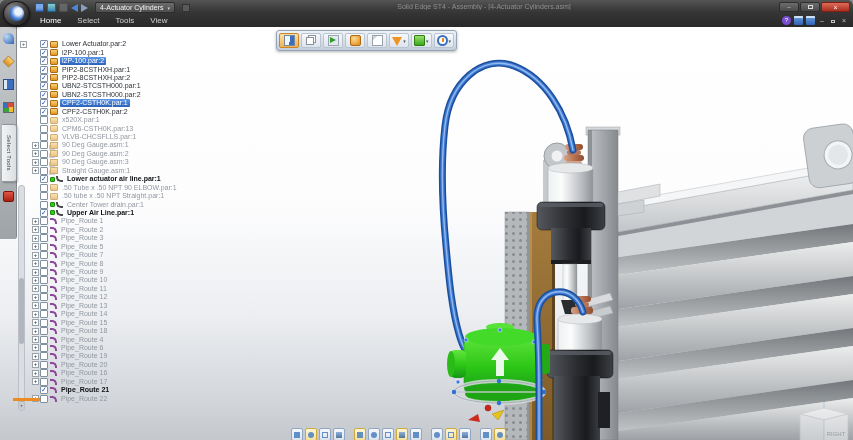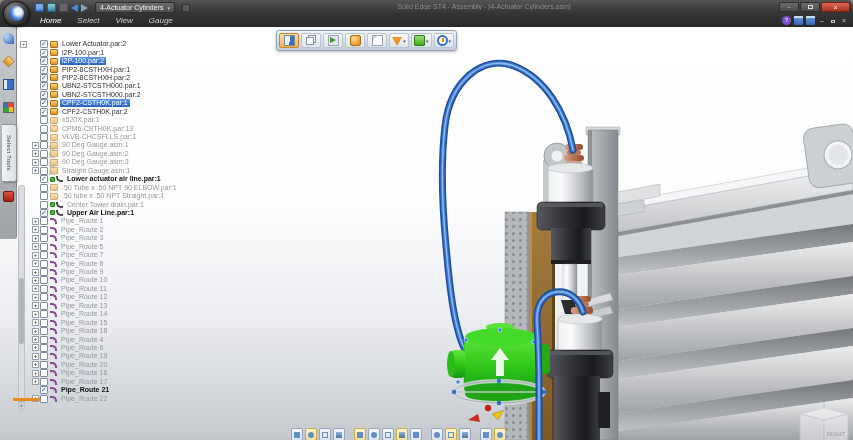--- a/index.html
+++ b/index.html
@@ -22,21 +22,21 @@
   .caret{font-size:5px;color:#ccc;}
   .qat-extra{width:8px;height:8px;background:#5a5a5a;border:1px solid #333;margin-left:4px;}
   .title-text{position:absolute;left:210px;right:95px;top:3px;text-align:center;font-size:7px;color:#8f8f8f;white-space:nowrap;overflow:hidden;}
   .winctl{position:absolute;right:3px;top:2px;display:flex;gap:1px;z-index:35;}
   .wbtn{width:20px;height:10px;background:linear-gradient(180deg,#6d6d6d,#494949);border:1px solid #2e2e2e;border-radius:2px;color:#ddd;font-size:6px;line-height:8px;text-align:center;}
   .wbtn .restore-glyph{display:inline-block;width:5px;height:4px;border:1px solid #ddd;margin-top:2px;}
   .wbtn.close{width:29px;background:linear-gradient(180deg,#e06a58,#a92f20);border-color:#7c2014;color:#fff;font-size:7px;line-height:9px;}
 
   
   .tabsrow{position:absolute;left:0;top:14px;width:853px;height:13px;background:linear-gradient(180deg,#343434,#292929);z-index:25;}
-  .tabs{position:absolute;left:40px;top:0;height:13px;display:flex;gap:16px;align-items:center;font-style:italic;}
+  .tabs{position:absolute;left:40px;top:0;height:13px;display:flex;gap:16px;align-items:center;}
   .rtab{font-size:8px;color:#cfcfcf;cursor:default;}
   .rtab.active{color:#fff;}
   .ribbon-right{position:absolute;right:5px;top:1px;height:11px;display:flex;gap:3px;align-items:center;}
   .ri{display:inline-block;}
   .ri.help{width:9px;height:9px;border-radius:50%;background:#7a4fd0;color:#fff;font-size:6px;line-height:9px;text-align:center;}
   .ri.blue{width:9px;height:9px;background:linear-gradient(180deg,#6aa0e0,#2f62b4);border-radius:1px;box-shadow:inset 0 2px 0 #cfe0f4;}
   .dwb{color:#c4c4c4;font-size:7px;line-height:10px;width:8px;text-align:center;}
   .dwb .restore-glyph{display:inline-block;width:4px;height:3px;border:1px solid #c4c4c4;}
 
   
@@ -134,22 +134,22 @@
       <span class="wbtn" data-name="minimize-button">–</span>
       <span class="wbtn" data-name="maximize-button"><span class="restore-glyph" data-name="maximize-icon"></span></span>
       <span class="wbtn close" data-name="close-button">×</span>
     </div>
   </div>
 
   <div class="tabsrow" data-name="ribbon-tab-row">
     <div class="tabs" data-name="ribbon-tab-strip">
         <span class="rtab active" data-name="tab-home">Home</span>
         <span class="rtab" data-name="tab-inspect">Select</span>
-        <span class="rtab" data-name="tab-tools">View</span>
-        <span class="rtab" data-name="tab-view">Gauge</span>
+        <span class="rtab" data-name="tab-tools">Tools</span>
+        <span class="rtab" data-name="tab-view">View</span>
       </div>
     <div class="ribbon-right" data-name="ribbon-right-icons">
       <span class="ri help" data-name="help-icon">?</span>
       <span class="ri blue" data-name="styles-icon"></span>
       <span class="ri blue" data-name="windows-icon"></span>
       <span class="dwb" data-name="doc-minimize-button">–</span>
       <span class="dwb" data-name="doc-restore-button"><span class="restore-glyph" data-name="restore-icon"></span></span>
       <span class="dwb" data-name="doc-close-button">×</span>
     </div>
   </div>

